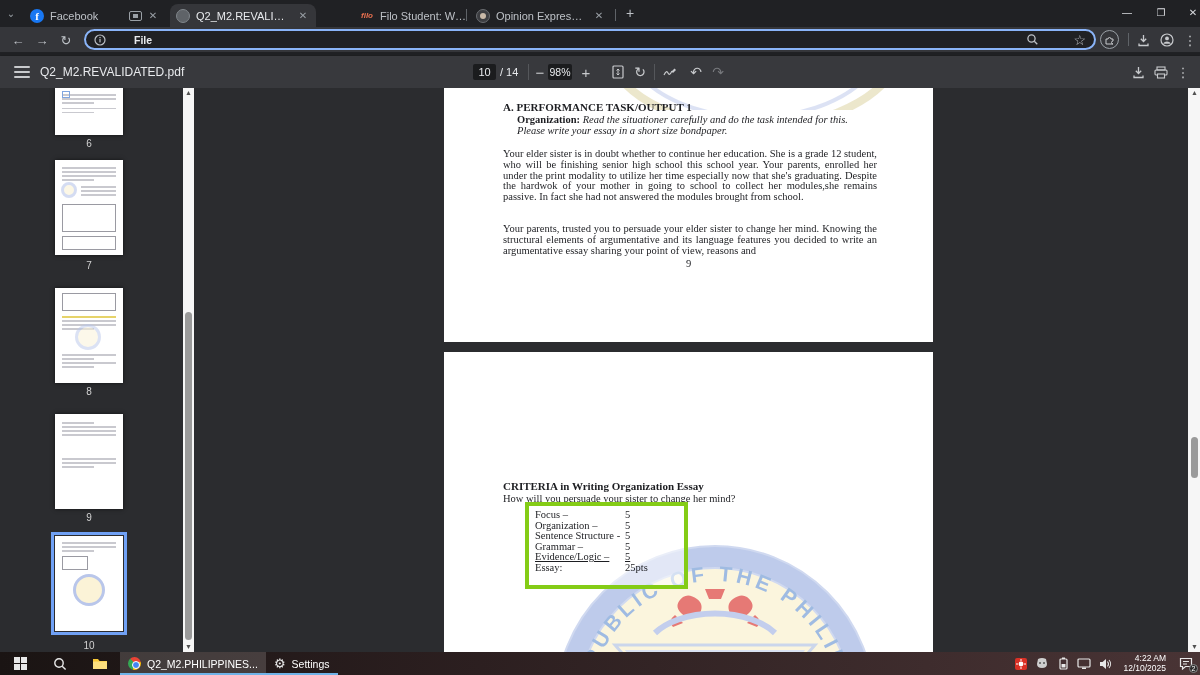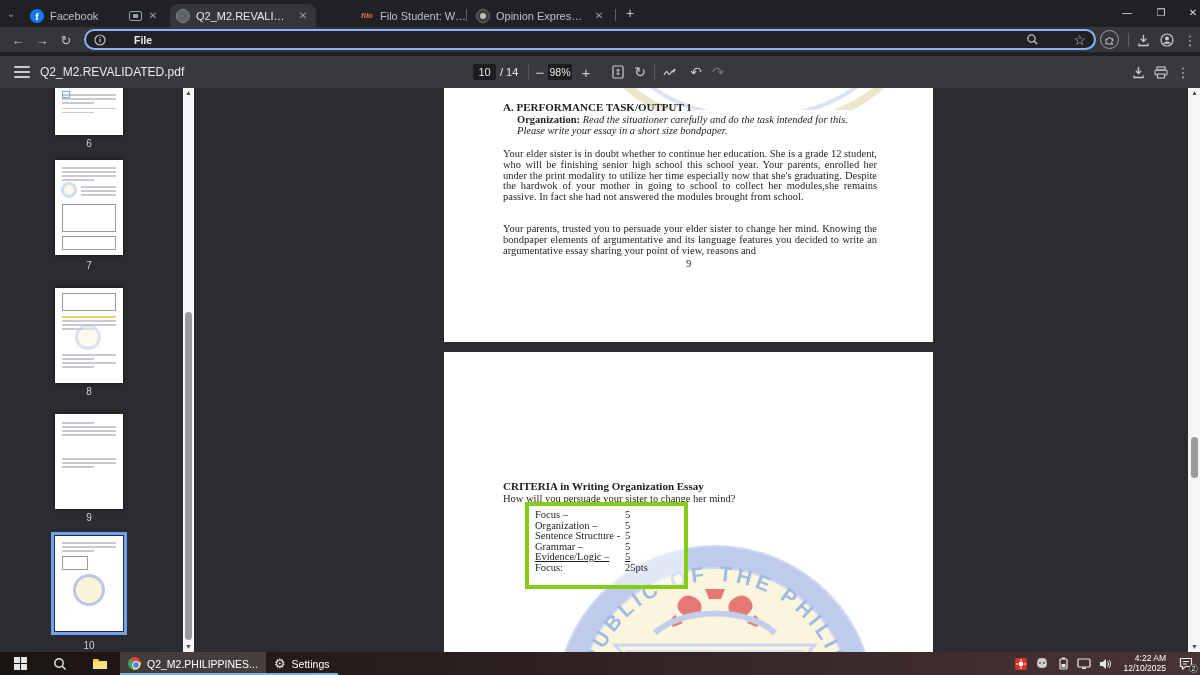--- a/index.html
+++ b/index.html
@@ -315,21 +315,21 @@
     <svg class="abs" style="left:150px;top:-4px;" width="320" height="26" viewBox="0 0 320 26">
       <path d="M20 -14 A 150 90 0 0 0 300 -14" fill="none" stroke="#d9cf9a" stroke-width="8" opacity=".5"></path>
       <path d="M40 -16 A 130 80 0 0 0 280 -16" fill="none" stroke="#b9c6ea" stroke-width="4" opacity=".5"></path>
     </svg>
     <div class="abs bold" style="left:59px;top:13px;font-size:11px;">A.  PERFORMANCE TASK/OUTPUT 1</div>
     <div class="abs" style="left:73px;top:26px;width:352px;font-size:10.5px;line-height:11.3px;">
       <span class="bold">Organization:</span>
       <span class="ital">Read the situationer carefully and do the task intended for this. Please write your essay in a short size bondpaper.</span>
     </div>
     <div class="abs p-just" style="left:59px;top:61px;width:374px;">Your elder sister is in doubt whether to continue her education. She is a grade 12 student, who will be finishing senior high school this school year. Your parents, enrolled her under the print modality to utilize her time especially now that she's graduating. Despite the hardwok of your mother in going to school to collect her modules,she remains passive. In fact she had not answered the modules brought from school.</div>
-    <div class="abs p-just" style="left:59px;top:136px;width:374px;">Your parents, trusted you to persuade your elder sister to change her mind. Knowing the bondpaper elements of argumentative and its language features you decided to write an argumentative essay sharing your point of view, reasons and</div>
+    <div class="abs p-just" style="left:59px;top:136px;width:374px;">Your parents, trusted you to persuade your elder sister to change her mind. Knowing the structural elements of argumentative and its language features you decided to write an argumentative essay sharing your point of view, reasons and</div>
     <div class="pagenum" style="top:170px;">9</div>
   </div>
 
   <div class="page" style="top:264px;height:300px;">
 
     <svg class="abs" style="left:111px;top:193px;" width="320" height="320" viewBox="0 0 320 320">
       <g opacity="0.85">
         <circle cx="160" cy="160" r="138" fill="#fbf4d8"></circle>
         <circle cx="160" cy="160" r="148" fill="none" stroke="#b3c3e8" stroke-width="22"></circle>
         <circle cx="160" cy="160" r="159" fill="none" stroke="#c8d3ee" stroke-width="2"></circle>
@@ -368,21 +368,21 @@
         </div>
       <div class="crow">
           <span class="cl">Grammar –</span>
           <span class="cv">5</span>
         </div>
       <div class="crow ul">
           <span class="cl">Evidence/Logic –</span>
           <span class="cv">5</span>
         </div>
       <div class="crow">
-          <span class="cl">Focus:</span>
+          <span class="cl">Essay:</span>
           <span class="cv">25pts</span>
         </div>
     </div>
   </div>
 
   <div class="scrolltrack" style="left:1188px;top:0;width:12px;height:564px;">
     <div class="scrollarrow" style="top:0;left:1px;">▲</div>
     <div class="scrollthumb" style="top:349px;height:41px;left:2.5px;"></div>
     <div class="scrollarrow" style="top:554px;left:1px;">▼</div>
   </div>

